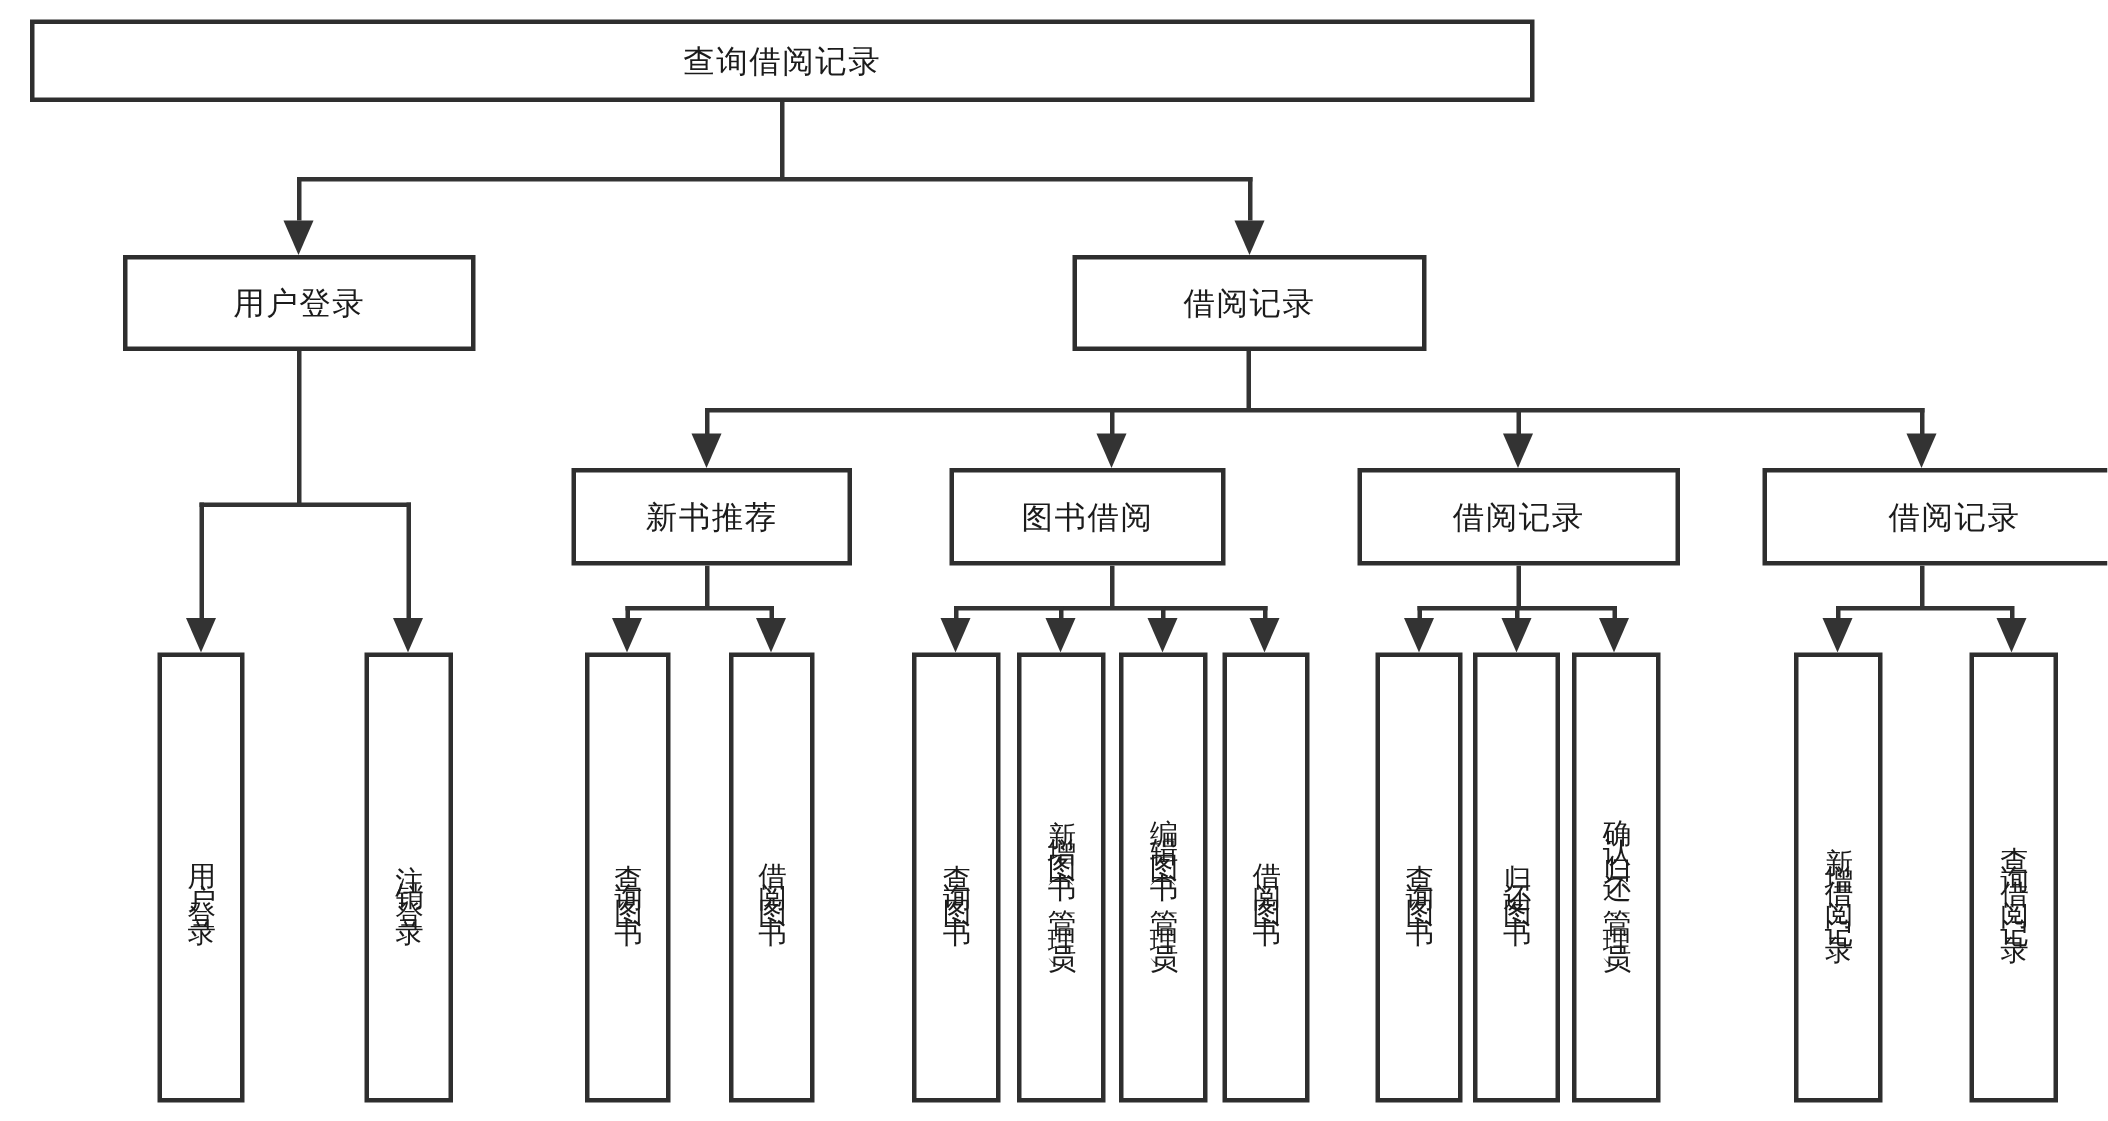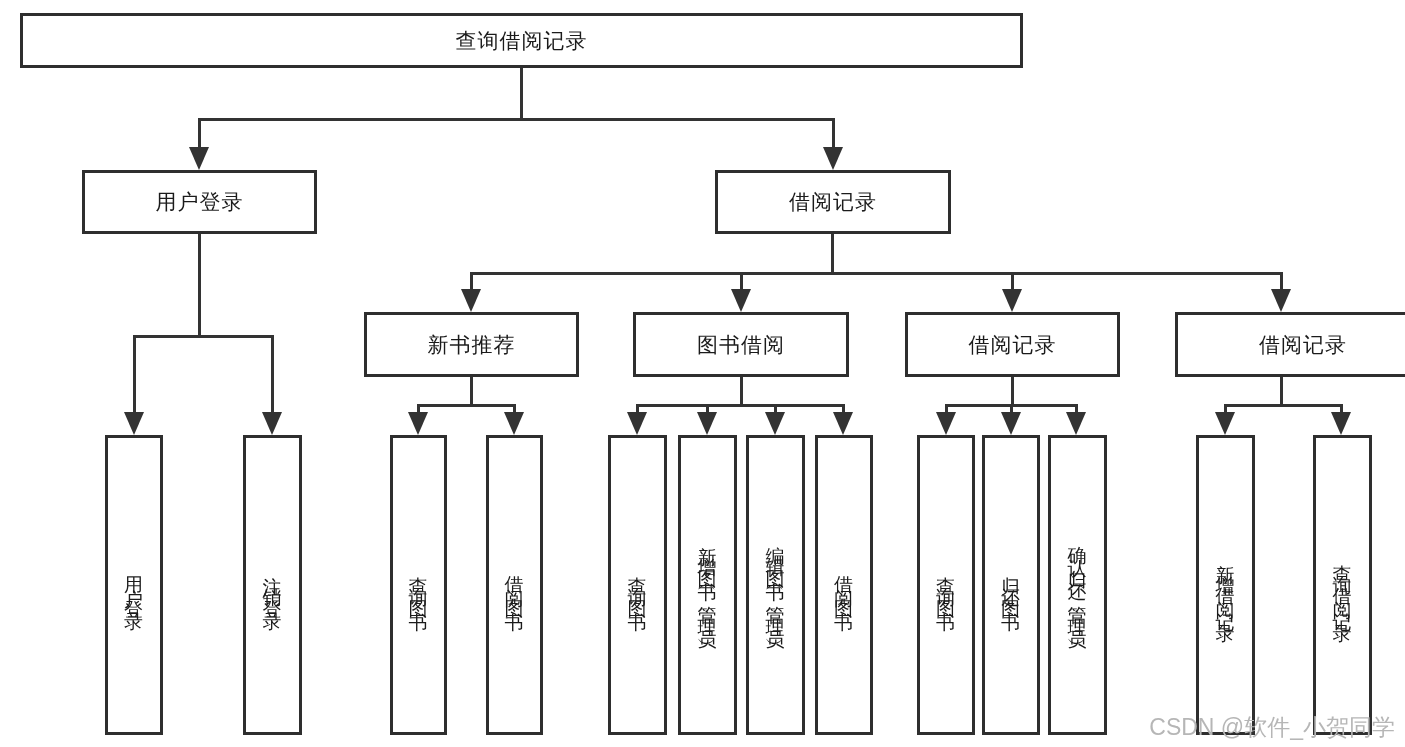--- a/index.html
+++ b/index.html
@@ -104,22 +104,22 @@
   <div class="line hline" style="left:470px; top:272px; width:813px;"></div>
   <div class="line vline" style="left:470px; top:272px; height:19px;"></div>
   <div class="line vline" style="left:740px; top:272px; height:19px;"></div>
   <div class="line vline" style="left:1011px; top:272px; height:19px;"></div>
   <div class="line vline" style="left:1280px; top:272px; height:19px;"></div>
   <div class="arrowhead" style="left:461px; top:289px;"></div>
   <div class="arrowhead" style="left:731px; top:289px;"></div>
   <div class="arrowhead" style="left:1002px; top:289px;"></div>
   <div class="arrowhead" style="left:1271px; top:289px;"></div>
 
-  <div class="hbox" style="left:364px; top:312px; width:215px; height:65px;">新书推荐</div>
-  <div class="hbox" style="left:633px; top:312px; width:216px; height:65px;">图书借阅</div>
+  <div class="hbox" style="left:381px; top:312px; width:187px; height:65px;">新书推荐</div>
+  <div class="hbox" style="left:633px; top:312px; width:184px; height:65px;">图书借阅</div>
   <div class="hbox" style="left:905px; top:312px; width:215px; height:65px;">借阅记录</div>
   <div class="hbox" style="left:1175px; top:312px; width:256px; height:65px;">借阅记录</div>
 
   <div class="line vline" style="left:470px; top:377px; height:29px;"></div>
   <div class="line hline" style="left:417px; top:404px; width:98px;"></div>
   <div class="line vline" style="left:417px; top:404px; height:10px;"></div>
   <div class="line vline" style="left:513px; top:404px; height:10px;"></div>
   <div class="arrowhead" style="left:408px; top:412px;"></div>
   <div class="arrowhead" style="left:504px; top:412px;"></div>
 
@@ -187,15 +187,14 @@
     <span class="vtext">确认归还（管理员）</span>
   </div>
 
   <div class="vbox" style="left:1196px; width:59px;">
     <span class="vtext">新增借阅记录</span>
   </div>
   <div class="vbox" style="left:1313px; width:59px;">
     <span class="vtext">查询借阅记录</span>
   </div>
 
-  <div class="watermark">CSDN @软件_小贺同学</div>
 
 </div>
 
 </body></html>

